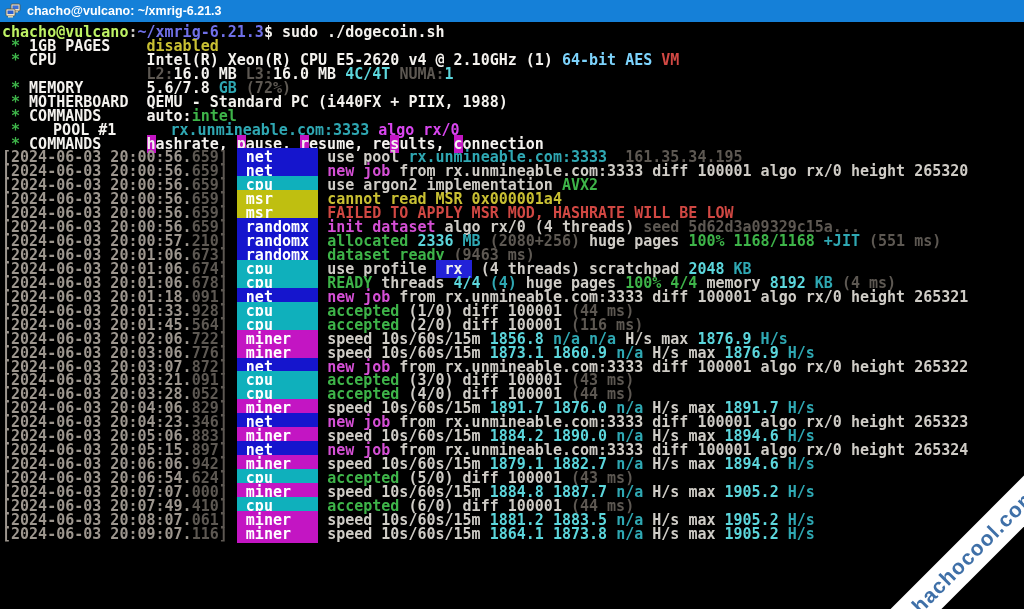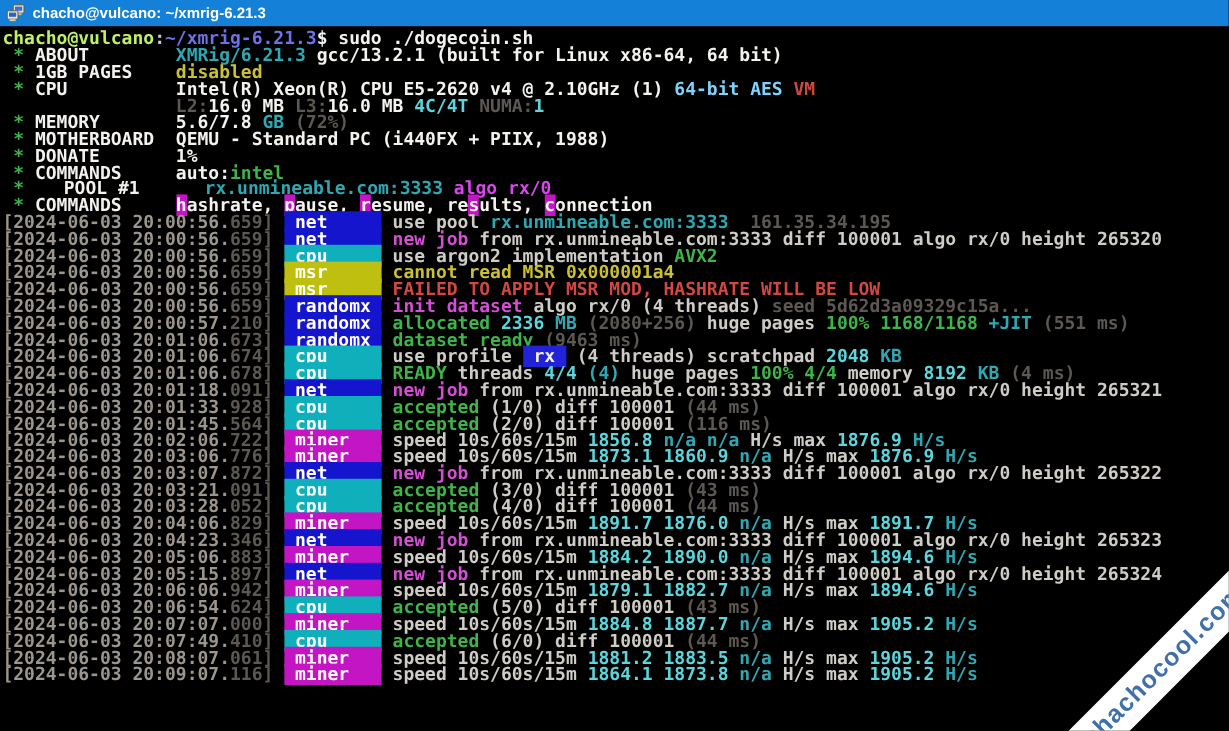--- a/index.html
+++ b/index.html
@@ -42,27 +42,25 @@
     <rect x="8" y="8" width="5" height="1.6" fill="#c8c0a0"></rect>
     <rect x="1" y="6" width="9" height="7" rx="1" fill="#f0e8d0" stroke="#5a5440" stroke-width="0.8"></rect>
     <rect x="2.5" y="7.5" width="6" height="3.5" fill="#2a5fd0"></rect>
     <rect x="3" y="13" width="5" height="1.6" fill="#d8d0b0"></rect>
   </svg>
   <span class="title">chacho@vulcano: ~/xmrig-6.21.3</span>
 </div>
 
 <div class="term" style="background: rgb(0, 0, 0);">
     <div class="tl"><span style="color: #bef264;">chacho@vulcano</span><span style="color: rgb(207, 204, 198);">:</span><span style="color: rgb(112, 112, 232);">~/xmrig-6.21.3</span><span style="color: rgb(244, 242, 238);">$ sudo ./dogecoin.sh</span></div>
-    <div class="tl"><span style="color: rgb(62, 180, 73);"> * </span><span style="color: rgb(244, 242, 238);">ABOUT        </span><span style="color: rgb(47, 168, 179);">XMRig/6.21.3</span><span style="color: rgb(244, 242, 238);"> gcc/13.2.1 (built for Linux x86-64, 64 bit)</span></div>
     <div class="tl"><span style="color: rgb(62, 180, 73);"> * </span><span style="color: rgb(244, 242, 238);">1GB PAGES    </span><span style="color: rgb(201, 192, 51);">disabled</span></div>
     <div class="tl"><span style="color: rgb(62, 180, 73);"> * </span><span style="color: rgb(244, 242, 238);">CPU          </span><span style="color: rgb(244, 242, 238);">Intel(R) Xeon(R) CPU E5-2620 v4 @ 2.10GHz (1) </span><span style="color: #7dd3fc;">64-bit AES</span><span style="color: rgb(207, 204, 198);"> </span><span style="color: rgb(209, 72, 67);">VM</span></div>
     <div class="tl"><span style="color: rgb(207, 204, 198);">                </span><span style="color: rgb(93, 88, 82);">L2:</span><span style="color: rgb(244, 242, 238);">16.0 MB </span><span style="color: rgb(93, 88, 82);">L3:</span><span style="color: rgb(244, 242, 238);">16.0 MB </span><span style="color: rgb(92, 214, 220);">4C/4T</span><span style="color: rgb(207, 204, 198);"> </span><span style="color: rgb(93, 88, 82);">NUMA:</span><span style="color: rgb(92, 214, 220);">1</span></div>
     <div class="tl"><span style="color: rgb(62, 180, 73);"> * </span><span style="color: rgb(244, 242, 238);">MEMORY       </span><span style="color: rgb(244, 242, 238);">5.6/7.8 </span><span style="color: rgb(47, 168, 179);">GB</span><span style="color: rgb(207, 204, 198);"> </span><span style="color: rgb(93, 88, 82);">(72%)</span></div>
     <div class="tl"><span style="color: rgb(62, 180, 73);"> * </span><span style="color: rgb(244, 242, 238);">MOTHERBOARD  </span><span style="color: rgb(244, 242, 238);">QEMU - Standard PC (i440FX + PIIX, 1988)</span></div>
-    <div class="tl"><span style="color: rgb(62, 180, 73);"> * </span><span style="color: rgb(244, 242, 238);">DONATE       </span><span style="color: rgb(244, 242, 238);">1%</span></div>
     <div class="tl"><span style="color: rgb(62, 180, 73);"> * </span><span style="color: rgb(244, 242, 238);">COMMANDS     </span><span style="color: rgb(244, 242, 238);">auto:</span><span style="color: rgb(62, 180, 73);">intel</span></div>
     <div class="tl"><span style="color: rgb(62, 180, 73);"> * </span><span style="color: rgb(244, 242, 238); margin-left: 24px;">POOL #1      </span><span style="color: rgb(47, 168, 179);">rx.unmineable.com:3333</span><span style="color: #d946ef;"> algo rx/0</span></div>
     <div class="tl"><span style="color: rgb(62, 180, 73);"> * </span><span style="color: rgb(244, 242, 238);">COMMANDS     </span><span style="color: rgb(244, 242, 238); background-color: rgb(195, 21, 195);">h</span><span style="color: rgb(244, 242, 238);">ashrate, </span><span style="color: rgb(244, 242, 238); background-color: rgb(195, 21, 195);">p</span><span style="color: rgb(244, 242, 238);">ause, </span><span style="color: rgb(244, 242, 238); background-color: rgb(195, 21, 195);">r</span><span style="color: rgb(244, 242, 238);">esume, </span><span style="color: rgb(244, 242, 238);">re</span><span style="color: rgb(244, 242, 238); background-color: rgb(195, 21, 195);">s</span><span style="color: rgb(244, 242, 238);">ults, </span><span style="color: rgb(244, 242, 238); background-color: rgb(195, 21, 195);">c</span><span style="color: rgb(244, 242, 238);">onnection</span></div>
     <div class="tl"><span style="color: rgb(157, 150, 142);">[2024-06-03 20:00:56.</span><span style="color: rgb(93, 88, 82);">659]</span><span style="color: rgb(207, 204, 198);"> </span><span style="color: rgb(255, 255, 255); background-color: rgb(21, 21, 205);"> net     </span><span style="color: rgb(207, 204, 198);"> </span><span style="color: rgb(207, 204, 198);">use pool </span><span style="color: rgb(47, 168, 179);">rx.unmineable.com:3333</span><span style="color: rgb(207, 204, 198);">  </span><span style="color: rgb(93, 88, 82);">161.35.34.195</span></div>
     <div class="tl"><span style="color: rgb(157, 150, 142);">[2024-06-03 20:00:56.</span><span style="color: rgb(93, 88, 82);">659]</span><span style="color: rgb(207, 204, 198);"> </span><span style="color: rgb(255, 255, 255); background-color: rgb(21, 21, 205);"> net     </span><span style="color: rgb(207, 204, 198);"> </span><span style="color: rgb(212, 79, 212);">new job</span><span style="color: rgb(207, 204, 198);"> from rx.unmineable.com:3333 diff 100001 algo rx/0 height 265320</span></div>
     <div class="tl"><span style="color: rgb(157, 150, 142);">[2024-06-03 20:00:56.</span><span style="color: rgb(93, 88, 82);">659]</span><span style="color: rgb(207, 204, 198);"> </span><span style="color: rgb(255, 255, 255); background-color: rgb(15, 176, 188);"> cpu     </span><span style="color: rgb(207, 204, 198);"> </span><span style="color: rgb(207, 204, 198);">use argon2 implementation </span><span style="color: rgb(62, 180, 73);">AVX2</span></div>
     <div class="tl"><span style="color: rgb(157, 150, 142);">[2024-06-03 20:00:56.</span><span style="color: rgb(93, 88, 82);">659]</span><span style="color: rgb(207, 204, 198);"> </span><span style="color: rgb(255, 255, 255); background-color: rgb(191, 191, 16);"> msr     </span><span style="color: rgb(207, 204, 198);"> </span><span style="color: rgb(201, 192, 51);">cannot read MSR 0x000001a4</span></div>
     <div class="tl"><span style="color: rgb(157, 150, 142);">[2024-06-03 20:00:56.</span><span style="color: rgb(93, 88, 82);">659]</span><span style="color: rgb(207, 204, 198);"> </span><span style="color: rgb(255, 255, 255); background-color: rgb(191, 191, 16);"> msr     </span><span style="color: rgb(207, 204, 198);"> </span><span style="color: rgb(209, 72, 67);">FAILED TO APPLY MSR MOD, HASHRATE WILL BE LOW</span></div>
     <div class="tl"><span style="color: rgb(157, 150, 142);">[2024-06-03 20:00:56.</span><span style="color: rgb(93, 88, 82);">659]</span><span style="color: rgb(207, 204, 198);"> </span><span style="color: rgb(255, 255, 255); background-color: rgb(21, 21, 205);"> randomx </span><span style="color: rgb(207, 204, 198);"> </span><span style="color: rgb(212, 79, 212);">init dataset</span><span style="color: rgb(207, 204, 198);"> algo rx/0 (4 threads) </span><span style="color: rgb(93, 88, 82);">seed 5d62d3a09329c15a...</span></div>
     <div class="tl"><span style="color: rgb(157, 150, 142);">[2024-06-03 20:00:57.</span><span style="color: rgb(93, 88, 82);">210]</span><span style="color: rgb(207, 204, 198);"> </span><span style="color: rgb(255, 255, 255); background-color: rgb(21, 21, 205);"> randomx </span><span style="color: rgb(207, 204, 198);"> </span><span style="color: rgb(62, 180, 73);">allocated</span><span style="color: rgb(207, 204, 198);"> </span><span style="color: rgb(92, 214, 220);">2336 </span><span style="color: rgb(47, 168, 179);">MB</span><span style="color: rgb(207, 204, 198);"> </span><span style="color: rgb(93, 88, 82);">(2080+256)</span><span style="color: rgb(207, 204, 198);"> huge pages </span><span style="color: rgb(62, 180, 73);">100% 1168/1168</span><span style="color: rgb(207, 204, 198);"> </span><span style="color: rgb(47, 168, 179);">+JIT</span><span style="color: rgb(207, 204, 198);"> </span><span style="color: rgb(93, 88, 82);">(551 ms)</span></div>

